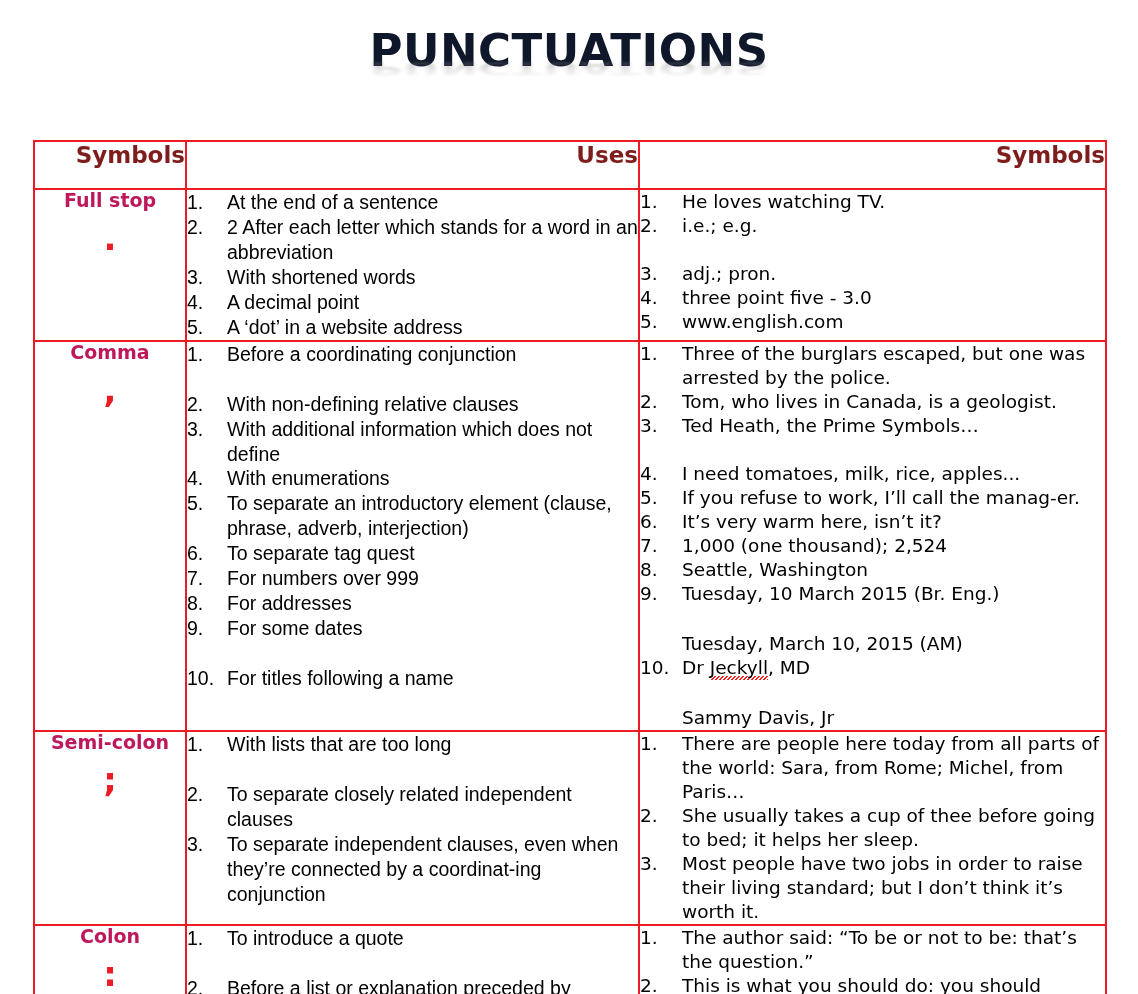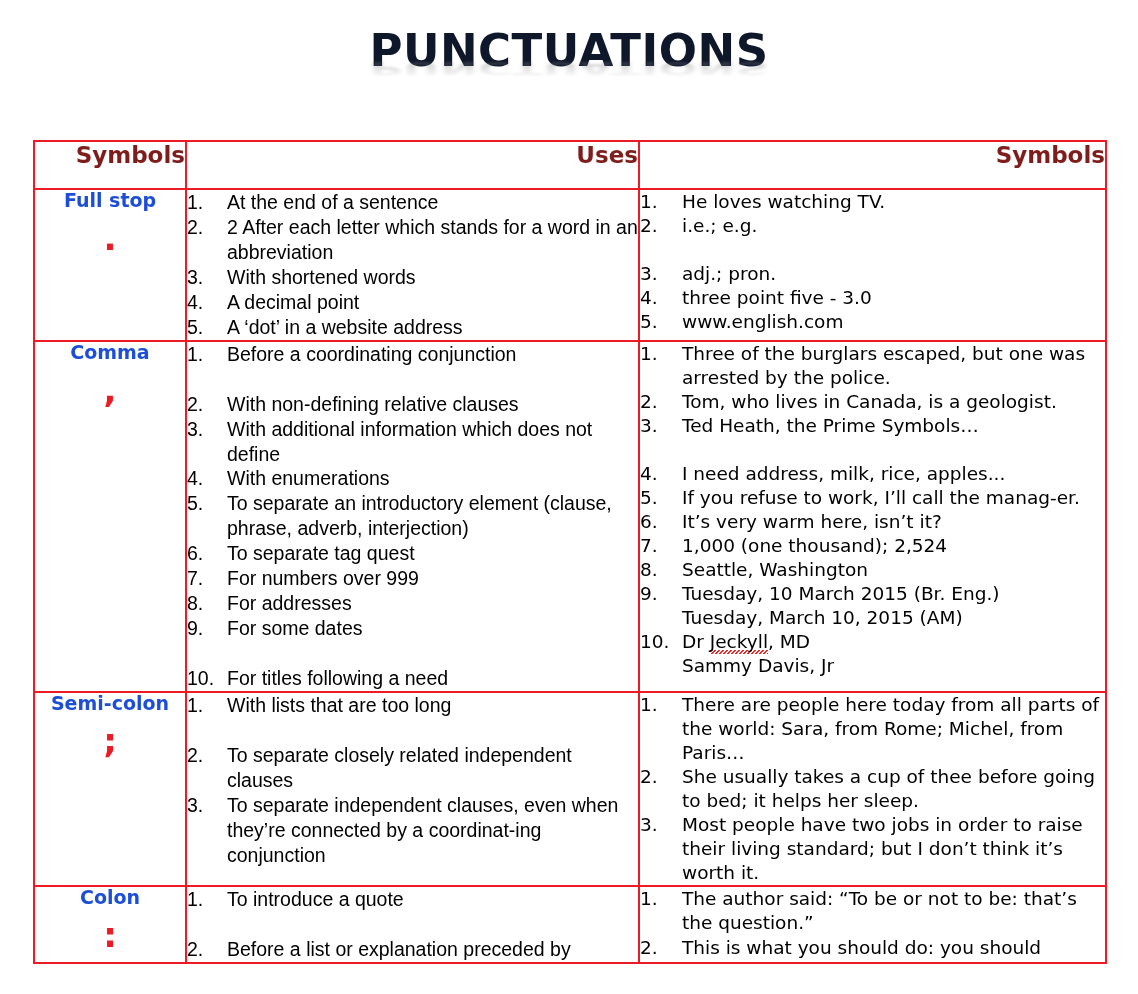--- a/index.html
+++ b/index.html
@@ -83,21 +83,21 @@
 
   
   .symcell {
     text-align: center;
     vertical-align: middle;
   }
   .sym-name {
     font-family: "DejaVu Sans", sans-serif;
     font-size: 19px;
     font-weight: bold;
-    color: #1d4ed8;
+    color: #be185d;
     line-height: 1.1;
   }
   .sym-glyph {
     margin-top: 14px;
     font-family: "DejaVu Sans", sans-serif;
     font-size: 34px;
     font-weight: bold;
     color: #ed1c24;
     line-height: 0.8;
     height: 34px;
@@ -132,21 +132,21 @@
   }
   .ex-col {
     font-family: "DejaVu Sans", sans-serif;
     font-size: 18.5px;
     line-height: 1.30;
     color: #000;
   }
   .ex-col ol.plist li { padding-left: 42px; }
   .ex-col ol.plist li .num { width: 36px; }
 
-  .cont { display: block; }
+  .cont { display: block; margin-top: 26px; }
 
   .misspell {
     border-bottom: 2px dotted transparent;
     background-image: repeating-linear-gradient(135deg,
        #ee2222 0 1.5px, transparent 1.5px 3px);
     background-repeat: repeat-x;
     background-size: 4px 4px;
     background-position: 0 100%;
     padding-bottom: 2px;
   }
@@ -210,29 +210,29 @@
           <ol class="plist">
             <li><span class="num">1.</span><span>Before a coordinating conjunction</span></li>
             <li class="spaced"><span class="num">2.</span><span>With non-defining relative clauses</span></li>
             <li><span class="num">3.</span><span>With additional information which does not define</span></li>
             <li><span class="num">4.</span><span>With enumerations</span></li>
             <li><span class="num">5.</span><span>To separate an introductory element (clause, phrase, adverb, interjection)</span></li>
             <li><span class="num">6.</span><span>To separate tag quest</span></li>
             <li><span class="num">7.</span><span>For numbers over 999</span></li>
             <li><span class="num">8.</span><span>For addresses</span></li>
             <li><span class="num">9.</span><span>For some dates</span></li>
-            <li class="spaced"><span class="num">10.</span><span>For titles following a need</span></li>
+            <li class="spaced"><span class="num">10.</span><span>For titles following a name</span></li>
           </ol>
         </td>
         <td class="listcell ex-col">
           <ol class="plist">
             <li><span class="num">1.</span><span>Three of the burglars escaped, but one was arrested by the police.</span></li>
             <li><span class="num">2.</span><span>Tom, who lives in Canada, is a geologist.</span></li>
             <li><span class="num">3.</span><span>Ted Heath, the Prime Symbols…</span></li>
-            <li class="spaced"><span class="num">4.</span><span>I need address, milk, rice, apples...</span></li>
+            <li class="spaced"><span class="num">4.</span><span>I need tomatoes, milk, rice, apples...</span></li>
             <li><span class="num">5.</span><span>If you refuse to work, I’ll call the manag-er.</span></li>
             <li><span class="num">6.</span><span>It’s very warm here, isn’t it?</span></li>
             <li><span class="num">7.</span><span>1,000 (one thousand); 2,524</span></li>
             <li><span class="num">8.</span><span>Seattle, Washington</span></li>
             <li><span class="num">9.</span><span>Tuesday, 10 March 2015 (Br. Eng.)</span><span class="cont">Tuesday, March 10, 2015 (AM)</span></li>
             <li><span class="num">10.</span><span>Dr <span class="misspell">Jeckyll</span>, MD</span><span class="cont">Sammy Davis, Jr</span></li>
           </ol>
         </td>
       </tr>
       <tr class="row-semicolon">

